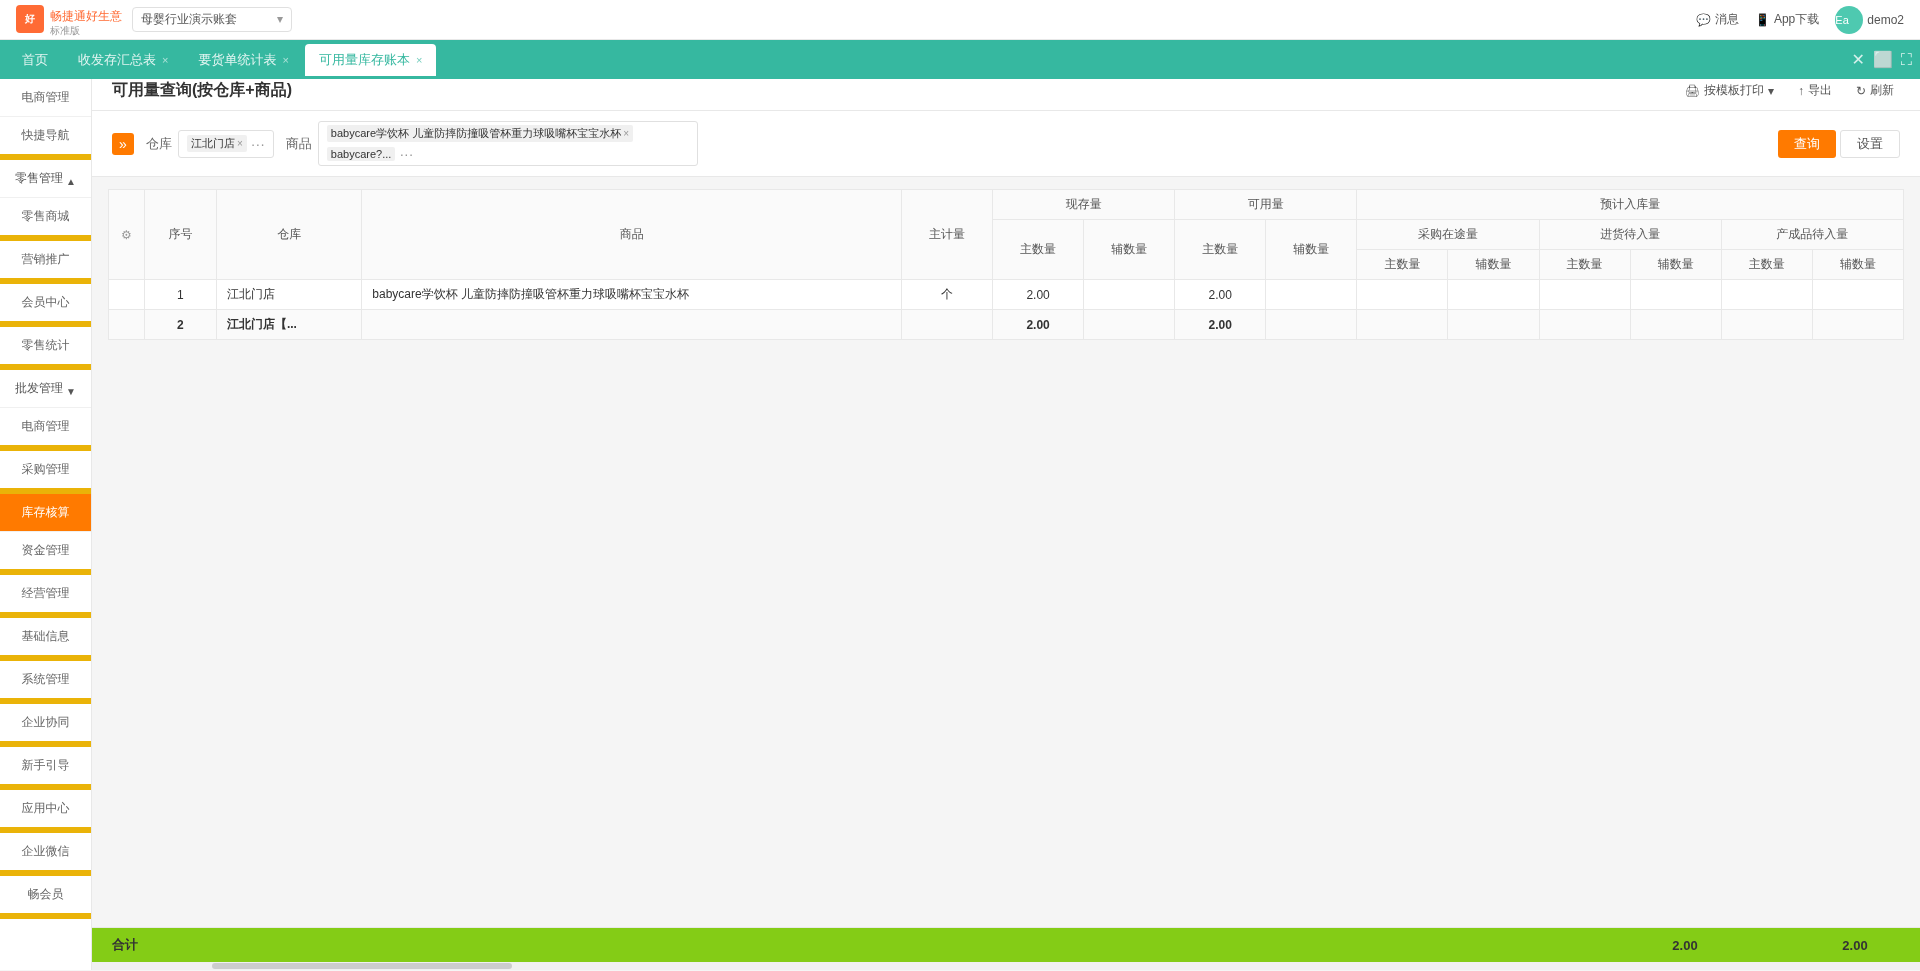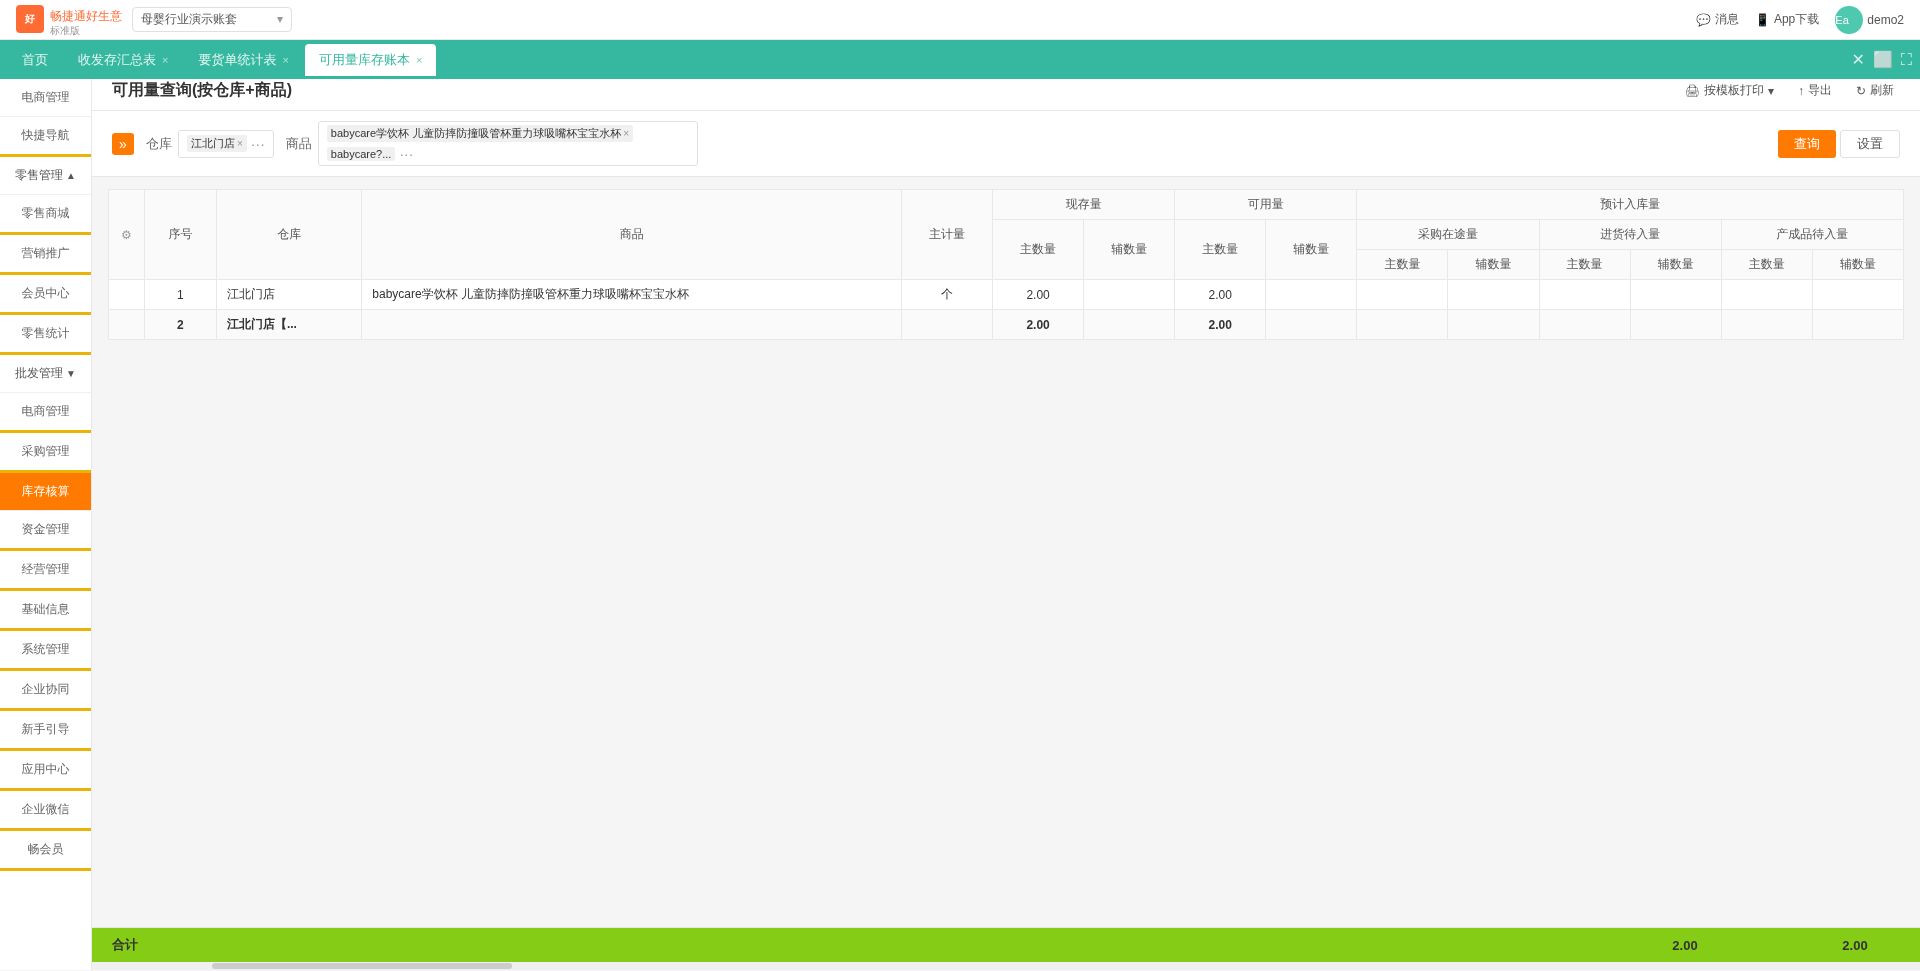--- a/index.html
+++ b/index.html
@@ -148,27 +148,27 @@
     }
     .sidebar-search-text {
       font-size: 12px;
       color: #666;
       text-align: center;
     }
     .sidebar-nav-item {
       font-size: 12px;
       text-align: center;
       padding: 10px 12px;
-      border-bottom: 3px solid #eab308;
+      border-bottom: 6px solid #eab308;
       cursor: pointer;
       color: #666;
     }
     .sidebar-section {
       display: flex;
-      align-items: center;
+      align-items: flex-end;
       justify-content: center;
       gap: 3px;
       padding: 10px 4px;
       border-bottom: 1px solid #f0f0f0;
       cursor: pointer;
       color: #555;
       font-size: 12px;
     }
     .sidebar-section.active {
       background: #ff7a00;

